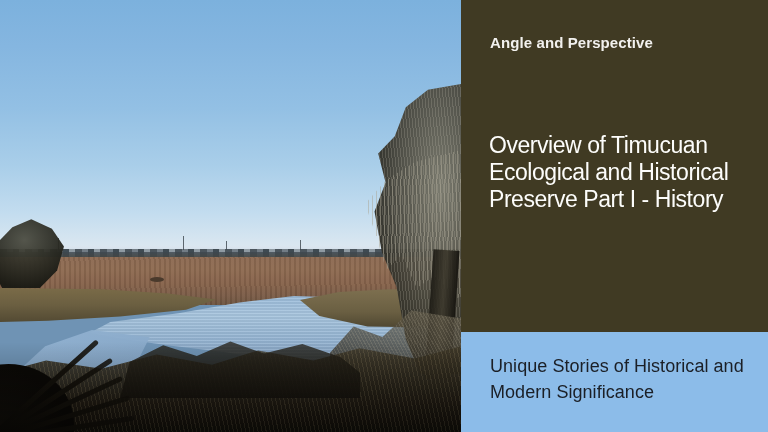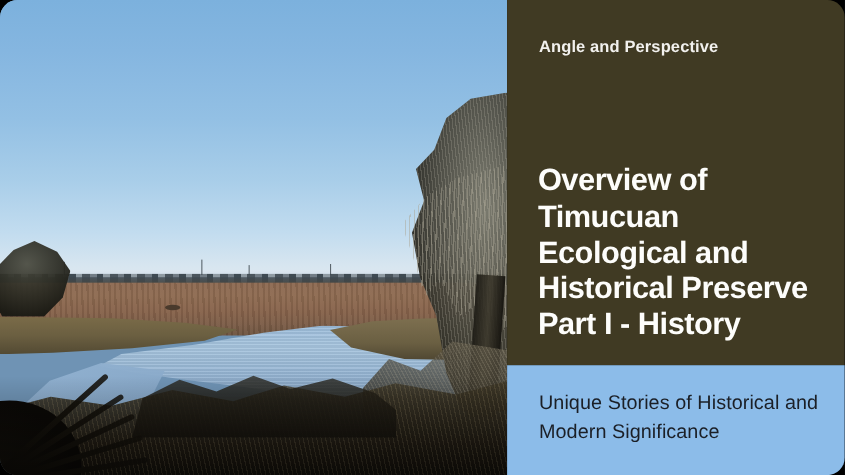--- a/index.html
+++ b/index.html
@@ -3,21 +3,20 @@
 <meta charset="utf-8">
 <style>
   * { margin:0; padding:0; box-sizing:border-box; }
   html,body { width:768px; height:432px; overflow:hidden; background:#000; }
   body { font-family:"Liberation Sans", sans-serif; }
 
   .slide {
     position:relative;
     width:768px; height:432px;
     overflow:hidden;
-    border-radius:16px;
   }
 
   
   .photo {
     position:absolute; left:0; top:0;
     width:461px; height:432px;
     overflow:hidden;
     background:#6f93b4;
   }
   
@@ -201,25 +200,25 @@
   .kicker {
     position:absolute; left:29px; top:34px;
     width:240px;
     color:#f2f1ee;
     font-size:15px;
     font-weight:bold;
     line-height:1.26;
     letter-spacing:.1px;
   }
   .title {
-    position:absolute; left:28px; top:148px;
+    position:absolute; left:28px; top:132px;
     width:266px;
     color:#fdfdfb;
-    font-size:28px;
-    font-weight:bold;
+    font-size:23px;
+    font-weight:normal;
     line-height:1.17;
     letter-spacing:-.45px;
   }
 
   
   .subbar {
     position:absolute; left:461px; top:332px;
     width:307px; height:100px;
     background:#8cbce9;
   }

